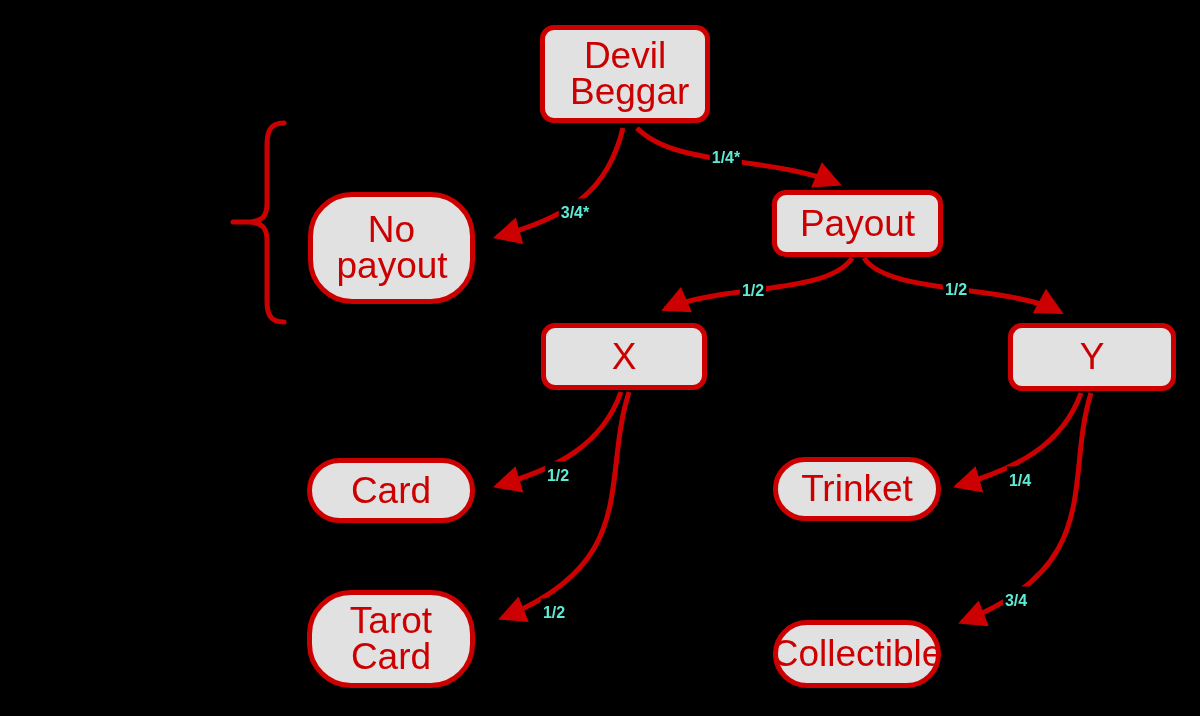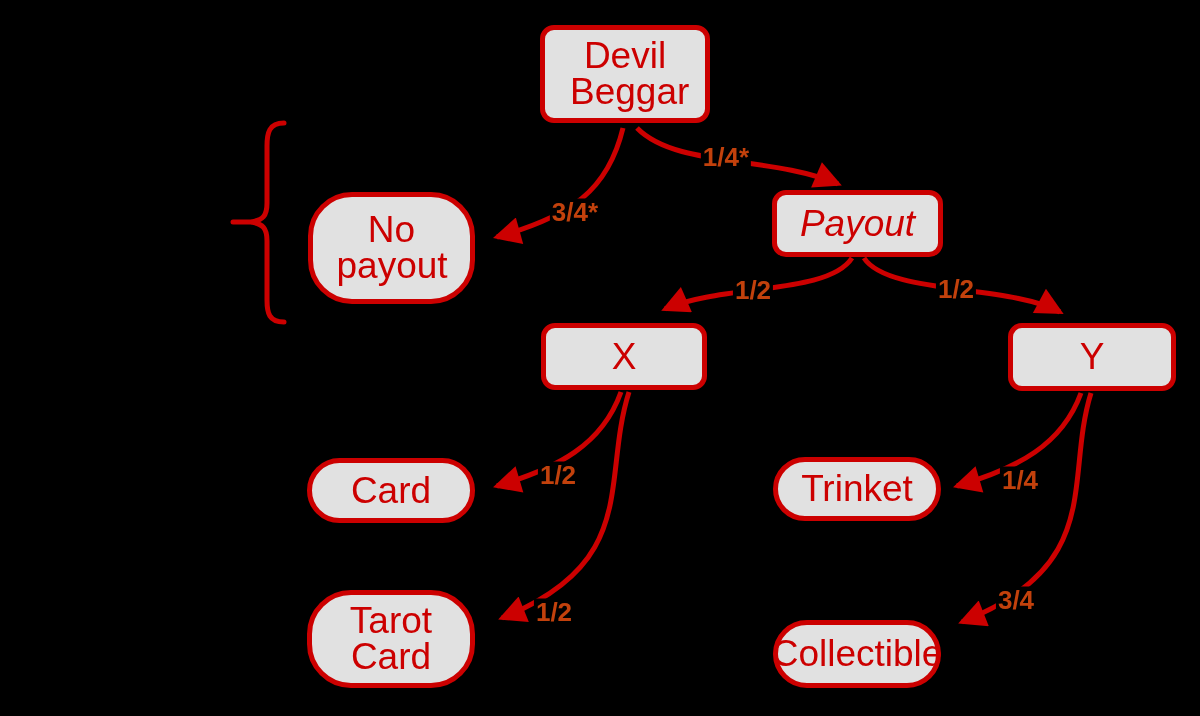--- a/index.html
+++ b/index.html
@@ -30,23 +30,23 @@
     line-height: 36px;
   }
   .node .node-label { display: block; }
   .rect  { border-radius: 14px; }
   .pill  { border-radius: 34px; }
   .pill2 { border-radius: 44px; }
 
   .edge-label {
     position: absolute;
     transform: translate(-50%, -50%);
-    color: #c2410c;
+    color: #5eead4;
     background: #000000;
-    font-size: 26px;
+    font-size: 16px;
     font-weight: bold;
     line-height: 27px;
     padding: 0 2px;
     white-space: nowrap;
   }
   .annotation {
     position: absolute;
     left: 21px;
     top: 168px;
     width: 230px;
@@ -87,21 +87,21 @@
 
 
   <div class="node rect" style="left:540px; top:25px; width:170px; height:98px;">
     <span class="node-label" style="width:110px;">Devil Beggar</span>
   </div>
 
   <div class="node pill2" style="left:308px; top:192px; width:167px; height:112px;">
     <span class="node-label" style="width:110px;">No payout</span>
   </div>
 
-  <div class="node rect" style="left:772px; top:190px; width:171px; height:67px;font-style:italic;">
+  <div class="node rect" style="left:772px; top:190px; width:171px; height:67px;">
     <span class="node-label">Payout</span>
   </div>
 
   <div class="node rect" style="left:541px; top:323px; width:166px; height:67px;">
     <span class="node-label">X</span>
   </div>
 
   <div class="node rect" style="left:1008px; top:323px; width:168px; height:68px;">
     <span class="node-label">Y</span>
   </div>

